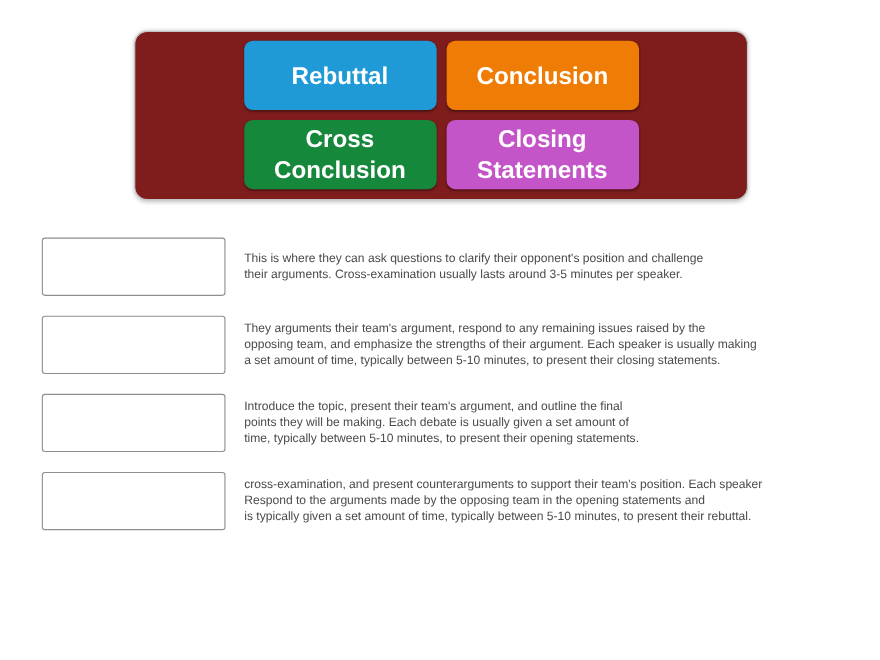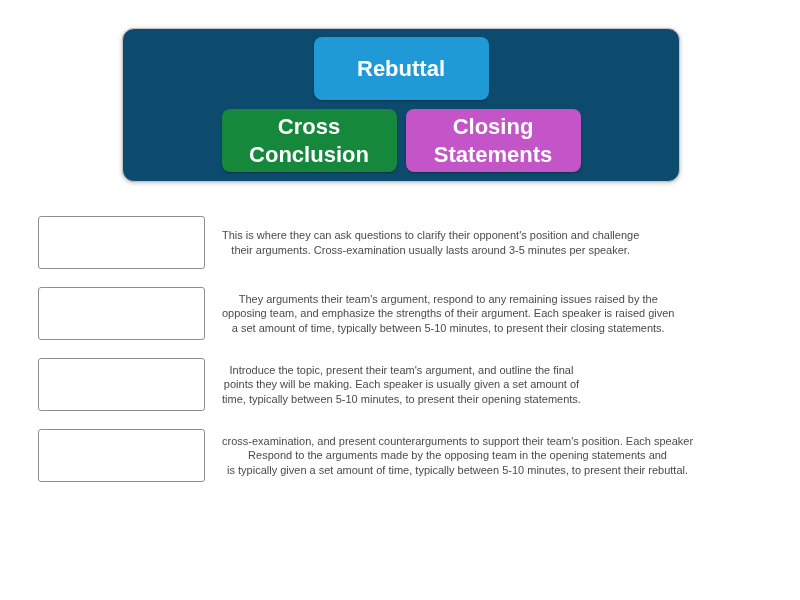--- a/index.html
+++ b/index.html
@@ -13,21 +13,21 @@
   }
 
   
   .panel {
     position: absolute;
     left: 122px;
     top: 28px;
     width: 558px;
     height: 154px;
     box-sizing: border-box;
-    background: #0c4a6e;
+    background: #7f1d1d;
     border: 1px solid #c4c4c4;
     border-radius: 12px;
     box-shadow: 0 1px 4px rgba(0,0,0,0.25);
     display: flex;
     flex-direction: column;
     align-items: center;
     padding-top: 8px;
     gap: 9px;
   }
   .tile-row {
@@ -77,29 +77,29 @@
   }
   .desc {
     margin-left: 17px;
     display: flex;
     flex-direction: column;
     justify-content: center;
     font-size: 11px;
     line-height: 14.5px;
     color: #4a4a4a;
     white-space: nowrap;
-    align-items: center;
   }
 </style>
 </head>
 <body>
 
 <div class="panel">
   <div class="tile-row">
     <div class="tile" style="background-color: rgb(31, 154, 214);">Rebuttal</div>
+    <div class="tile" style="background-color: rgb(239, 125, 5);">Conclusion</div>
   </div>
   <div class="tile-row">
     <div class="tile" style="background-color: rgb(22, 136, 60);">Cross Conclusion</div>
     <div class="tile" style="background-color: rgb(195, 85, 201); text-align: center;">Closing Statements</div>
   </div>
 </div>
 
 <div class="rows">
 
   <div class="match-row">
@@ -107,31 +107,31 @@
     <div class="desc">
       <div>This is where they can ask questions to clarify their opponent's position and challenge</div>
       <div>their arguments. Cross-examination usually lasts around 3-5 minutes per speaker.</div>
     </div>
   </div>
 
   <div class="match-row">
     <div class="drop-box"></div>
     <div class="desc">
       <div>They arguments their team's argument, respond to any remaining issues raised by the</div>
-      <div>opposing team, and emphasize the strengths of their argument. Each speaker is raised given</div>
+      <div>opposing team, and emphasize the strengths of their argument. Each speaker is usually making</div>
       <div>a set amount of time, typically between 5-10 minutes, to present their closing statements.</div>
     </div>
   </div>
 
 
   <div class="match-row">
     <div class="drop-box"></div>
     <div class="desc">
       <div>Introduce the topic, present their team's argument, and outline the final</div>
-      <div>points they will be making. Each speaker is usually given a set amount of</div>
+      <div>points they will be making. Each debate is usually given a set amount of</div>
       <div>time, typically between 5-10 minutes, to present their opening statements.</div>
     </div>
   </div>
 
   <div class="match-row">
     <div class="drop-box"></div>
     <div class="desc">
       <div>cross-examination, and present counterarguments to support their team's position. Each speaker</div>
       <div>Respond to the arguments made by the opposing team in the opening statements and</div>
       <div>is typically given a set amount of time, typically between 5-10 minutes, to present their rebuttal.</div>

